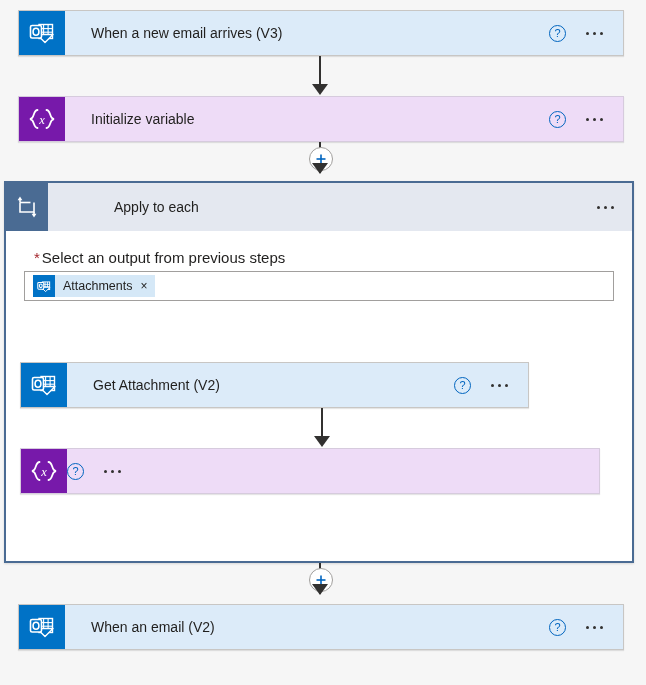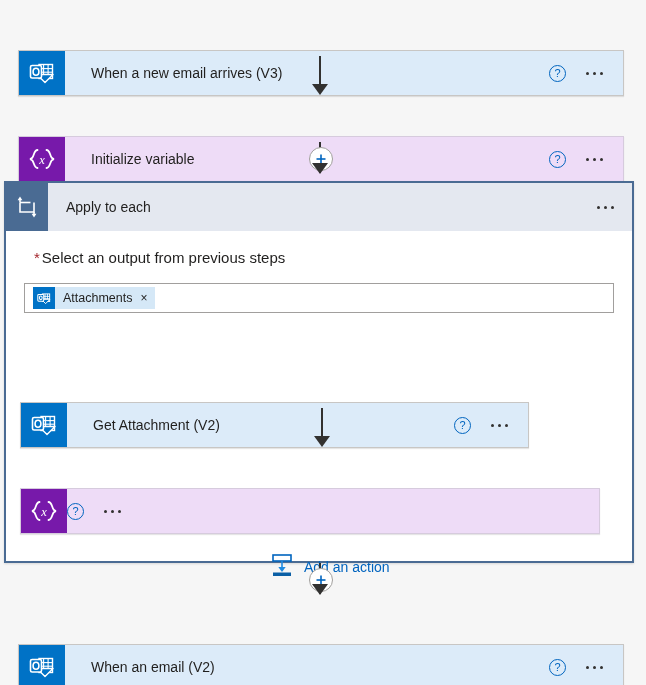--- a/index.html
+++ b/index.html
@@ -24,21 +24,20 @@
 
   
   .card {
     position: absolute;
     display: flex;
     align-items: stretch;
     height: 46px;
     box-sizing: border-box;
     border: 1px solid #c8c6c4;
     box-shadow: 0 1px 1px rgba(0,0,0,0.10);
-    margin-top: 40px;
   }
   .card.blue   { background: #dcebf9; border-color: #c8c6c4; }
   .card.purple { background: #eedcf7; border-color: #d6cbdd; }
 
   .card-icon {
     width: 46px;
     min-width: 46px;
     display: flex;
     align-items: center;
     justify-content: center;
@@ -125,20 +124,21 @@
     box-sizing: border-box;
     background: #ffffff;
     border: 2px solid #4a6b93;
     box-shadow: 0 1px 2px rgba(0,0,0,0.12);
   }
   .scope-header {
     display: flex;
     align-items: stretch;
     height: 48px;
     background: #e4e8f0;
+    gap: 48px;
   }
   .scope-icon {
     width: 42px;
     min-width: 42px;
     background: #4a6b93;
     display: flex;
     align-items: center;
     justify-content: center;
   }
   .scope-title {
@@ -158,21 +158,21 @@
     padding: 0;
     position: relative;
   }
   .field-label {
     font-size: 15px;
     color: #201f1e;
     padding: 18px 0 5px 28px;
   }
   .field-label .req { color: #a4262c; margin-right: 2px; }
   .token-box {
-    margin: 12px 18px 0 18px;
+    margin: 0 18px 0 18px;
     height: 30px;
     border: 1px solid #a19f9d;
     background: #ffffff;
     display: flex;
     align-items: center;
     padding-left: 8px;
     box-sizing: border-box;
   }
   .token {
     display: inline-flex;
@@ -363,31 +363,20 @@
         <div class="card-actions">
           <div class="help-icon">?</div>
           <div class="ellipsis">
               <i></i>
               <i></i>
               <i></i>
             </div>
         </div>
       </div>
 
-      <div class="add-action" style="left:264px; top:322px;">
-        <span>
-          <svg width="24" height="24" viewBox="0 0 24 24" aria-hidden="true">
-            <rect x="3" y="2" width="18" height="6" fill="none" stroke="#0064bf" stroke-width="1.6"></rect>
-            <line x1="12" y1="8" x2="12" y2="16" stroke="#1f8ae0" stroke-width="1.6"></line>
-            <polygon points="12,19 8.3,14 15.7,14" fill="#1f8ae0"></polygon>
-            <rect x="3" y="19.5" width="18" height="3.5" fill="#0b5fa5"></rect>
-          </svg>
-        </span>
-        <span class="add-action-label">Add an action</span>
-      </div>
 
     </div>
   </div>
 
   <div class="connector" style="left:319px; top:563px; height:6px;"></div>
   <div class="plus-node" style="left:309px; top:568px;">
     <svg width="12" height="12" viewBox="0 0 12 12" aria-hidden="true">
       <line x1="6" y1="1.5" x2="6" y2="10.5" stroke="#0064bf" stroke-width="1.6"></line>
       <line x1="1.5" y1="6" x2="10.5" y2="6" stroke="#0064bf" stroke-width="1.6"></line>
     </svg>

